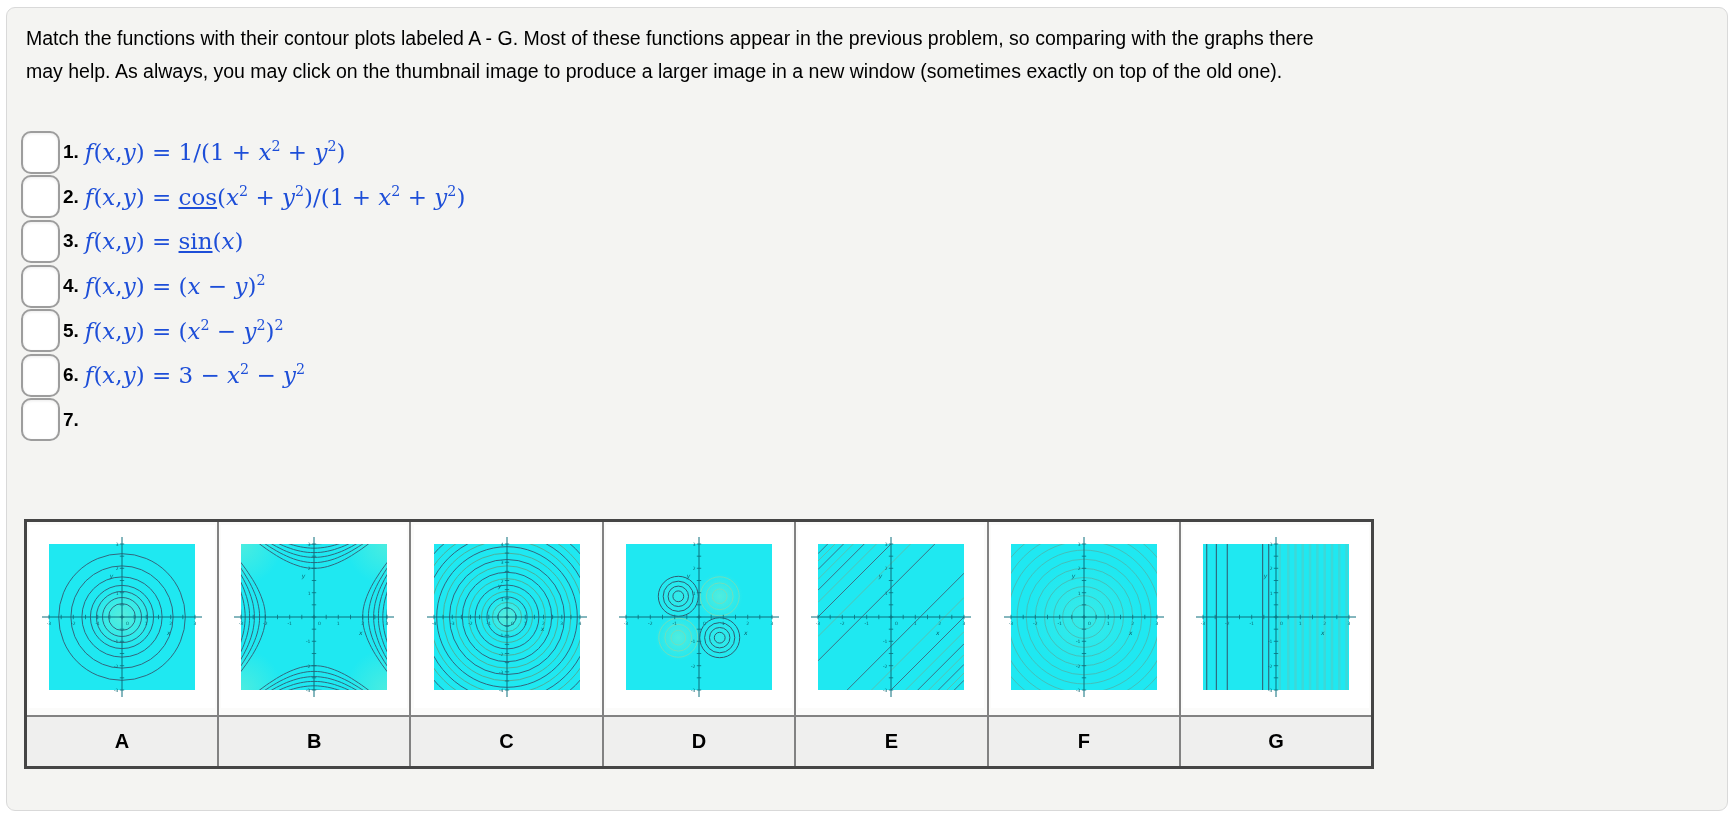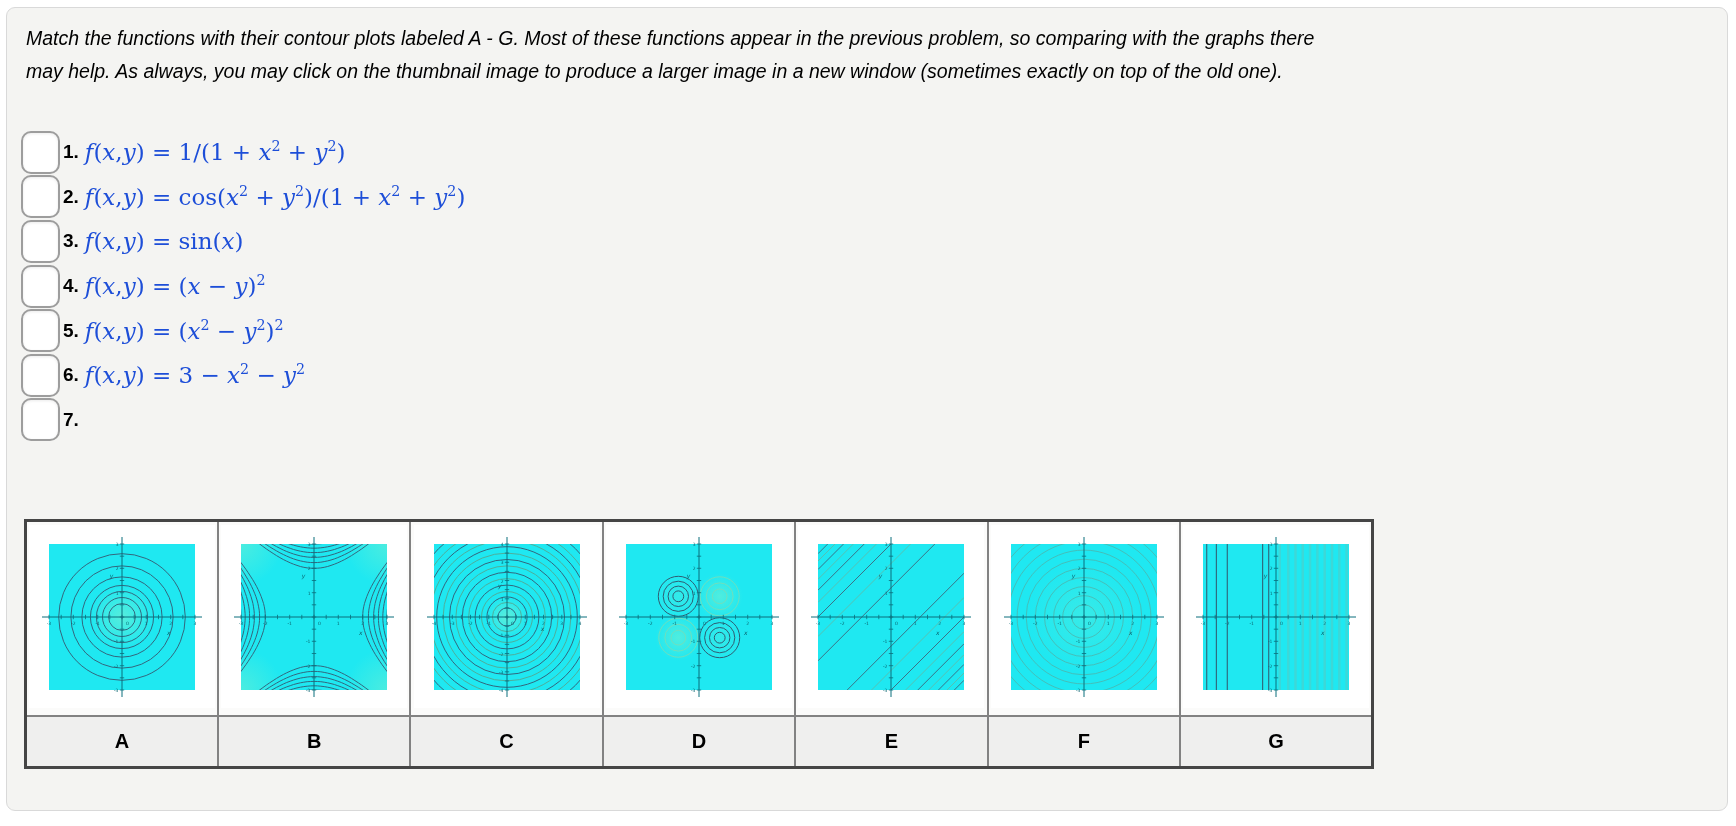--- a/index.html
+++ b/index.html
@@ -1,30 +1,30 @@
 <!DOCTYPE html>
 <html><head>
 <meta charset="utf-8">
 <style>
   html,body{margin:0;padding:0}
   body{width:1736px;height:826px;background:#ffffff;position:relative;overflow:hidden;
        font-family:"Liberation Sans",sans-serif;}
   .panel{position:absolute;left:6px;top:7px;width:1722px;height:804px;box-sizing:border-box;
          background:#f4f4f2;border:1px solid #d9d9d9;border-radius:9px;}
   .instructions{margin:14px 0 0 19px;font-size:19.5px;line-height:33px;color:#000;}
-  .instructions span{display:block;white-space:nowrap;font-style:italic;}
+  .instructions span{display:block;white-space:nowrap;}
   .flist{margin:42px 0 0 14px;}
   .prow{display:flex;align-items:center;height:44.6px;}
   .ansbox{width:31px;height:37px;box-sizing:content-box;border:2px solid #9d9d9d;border-radius:10px;
           background:#fff;box-shadow:inset 0 1px 3px rgba(0,0,0,.08);margin:0 3px 0 0;
           font-size:18px;text-align:center;outline:none;font-family:"Liberation Sans",sans-serif;}
   .pnum{font-weight:bold;font-size:19px;color:#000;}
   .pformula{font-family:"DejaVu Serif",serif;font-size:23px;color:#1d4ed8;margin-left:6px;white-space:nowrap;}
   .pformula i{font-style:italic;}
-  .pformula .rm{font-style:normal;}
+  .pformula .rm{font-style:normal;text-decoration:underline;}
   .pformula sup{font-size:62%;vertical-align:super;line-height:0;}
   .pformula sup sup{font-size:78%;}
   .thumbs{border-collapse:collapse;margin:77px 0 0 17px;table-layout:fixed;width:1350px;
           border:3px solid #454545;}
   .thumbs td{border:2px solid #828282;}
   .imgcell{height:193px;background:#fbfbfa;text-align:center;vertical-align:middle;padding:0;}
   .thumb-link{display:inline-block;padding:7px 8px 6px 8px;background:#ffffff;line-height:0;
               text-decoration:none;cursor:pointer;}
   .thumb-link svg{display:block;}
   .thumb-link text{fill:#0A6570;font-family:"DejaVu Sans",sans-serif;font-size:4.5px;}

